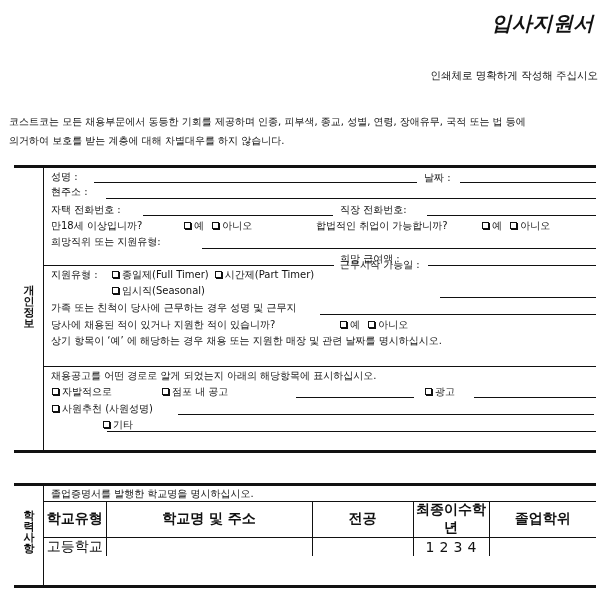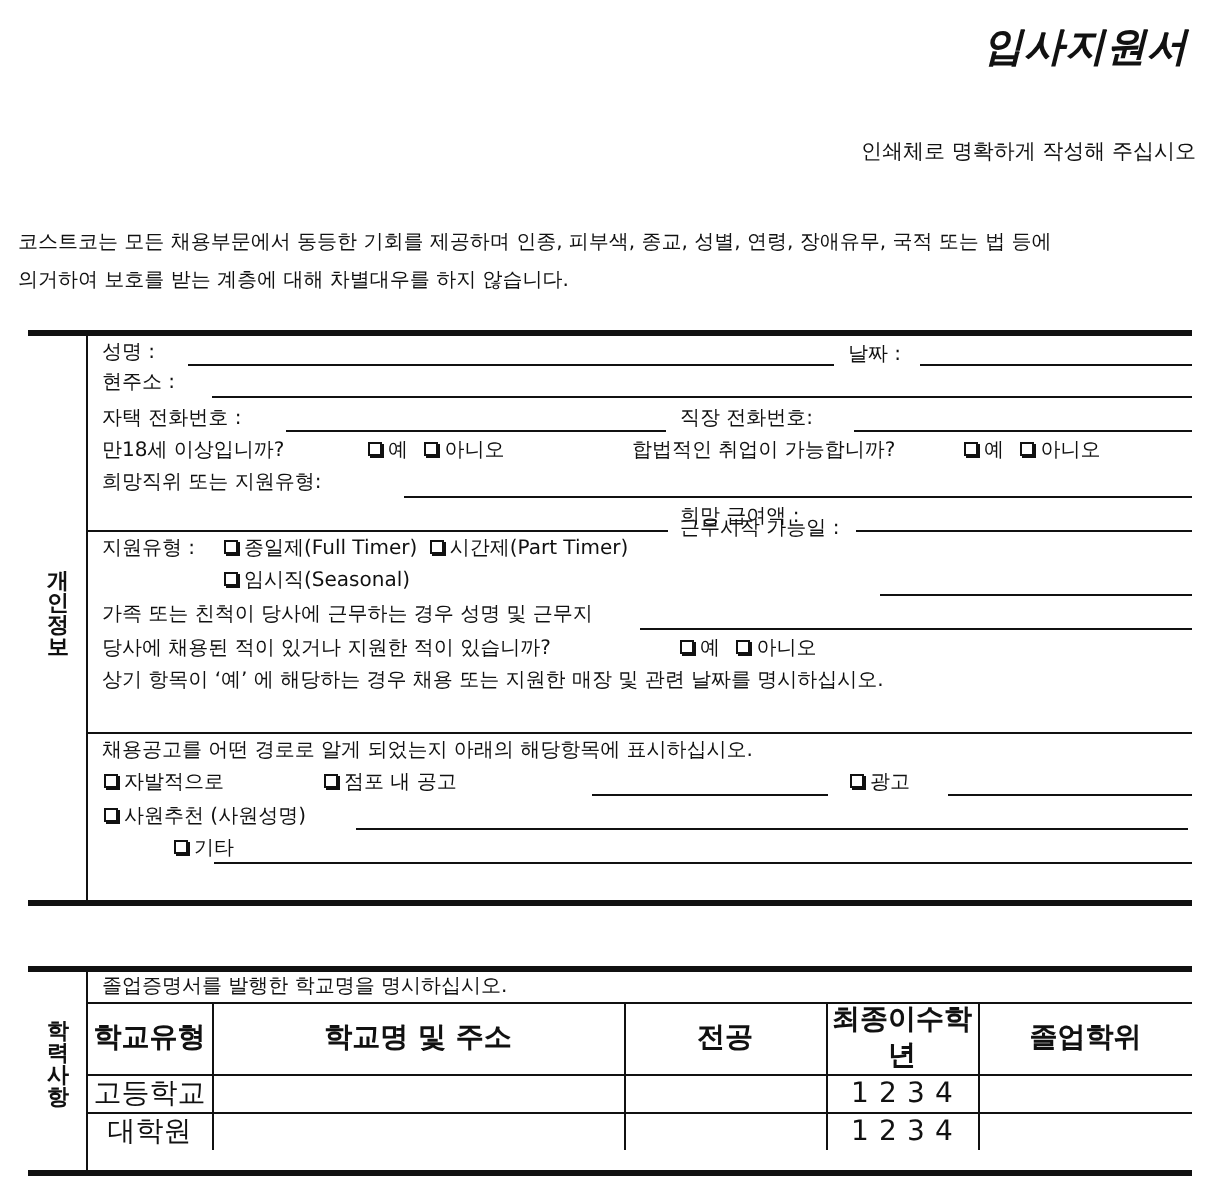--- a/index.html
+++ b/index.html
@@ -102,21 +102,21 @@
 <div class="abs lbl" style="left:425px; top:386px;">
   <span class="cb"></span><span>광고</span>
 </div>
 <div class="line" style="left:474px; top:397px; width:122px;"></div>
 
 <div class="abs lbl" style="left:52px; top:403px;">
   <span class="cb"></span><span>사원추천 (사원성명)</span>
 </div>
 <div class="line" style="left:178px; top:414px; width:416px;"></div>
 
-<div class="abs lbl" style="left:52px; top:419px;padding-left:35px;">
+<div class="abs lbl" style="left:68px; top:419px;padding-left:35px;">
   <span class="cb"></span><span>기타</span>
 </div>
 <div class="line" style="left:107px; top:431px; width:489px;"></div>
 
 <div class="thick" style="left:14px; top:450px; width:582px;"></div>
 
 <div class="thick" style="left:14px; top:483px; width:582px;"></div>
 <div class="vline" style="left:43px; top:486px; height:99px;"></div>
 <div class="sect" style="left:22px; top:510px;">학력사항</div>
 <div class="abs lbl" style="left:51px; top:488px;">졸업증명서를 발행한 학교명을 명시하십시오.</div>
@@ -131,22 +131,15 @@
     <th style="width:76px;">최종이수학년</th>
     <th>졸업학위</th>
   </tr>
   <tr>
     <td>고등학교</td>
     <td></td>
     <td></td>
     <td class="grades"><span>1</span><span>2</span><span>3</span><span>4</span></td>
     <td></td>
   </tr>
-  <tr>
-    <td>대학원</td>
-    <td></td>
-    <td></td>
-    <td class="grades"><span>1</span><span>2</span><span>3</span><span>4</span></td>
-    <td></td>
-  </tr>
 </tbody>
   </table>
 <div class="thick" style="left:14px; top:585px; width:582px;"></div>
 
 </body></html>

